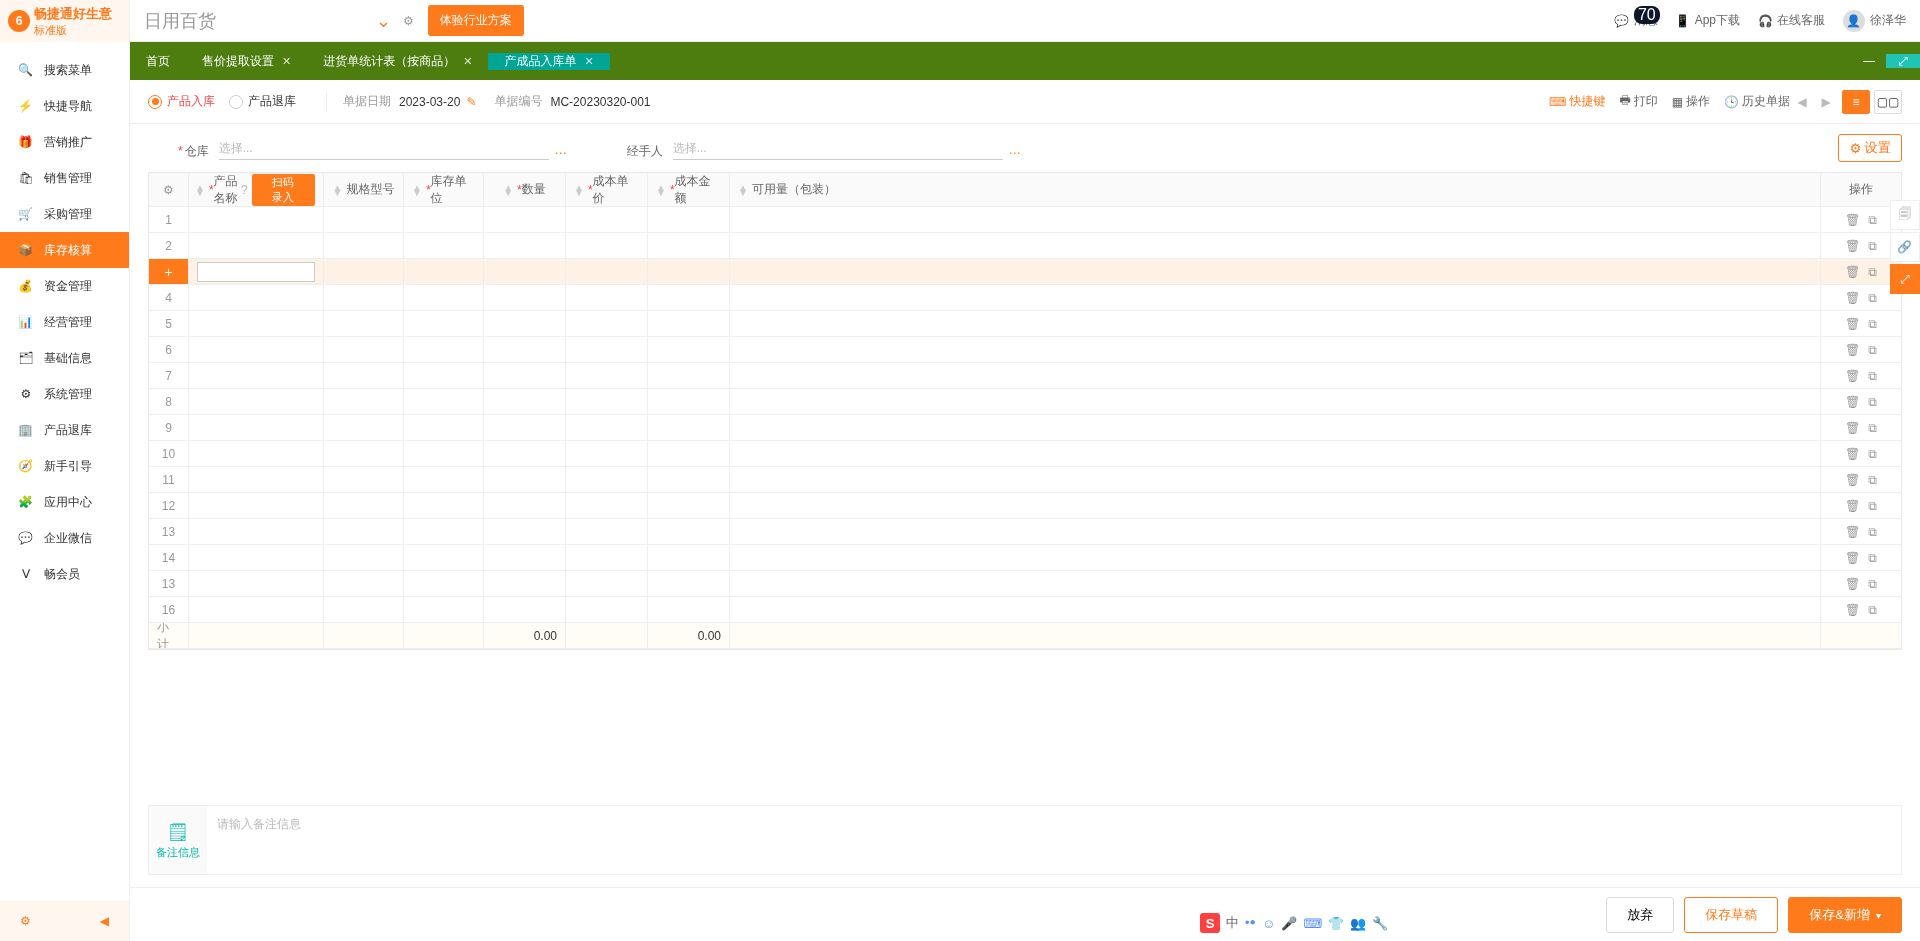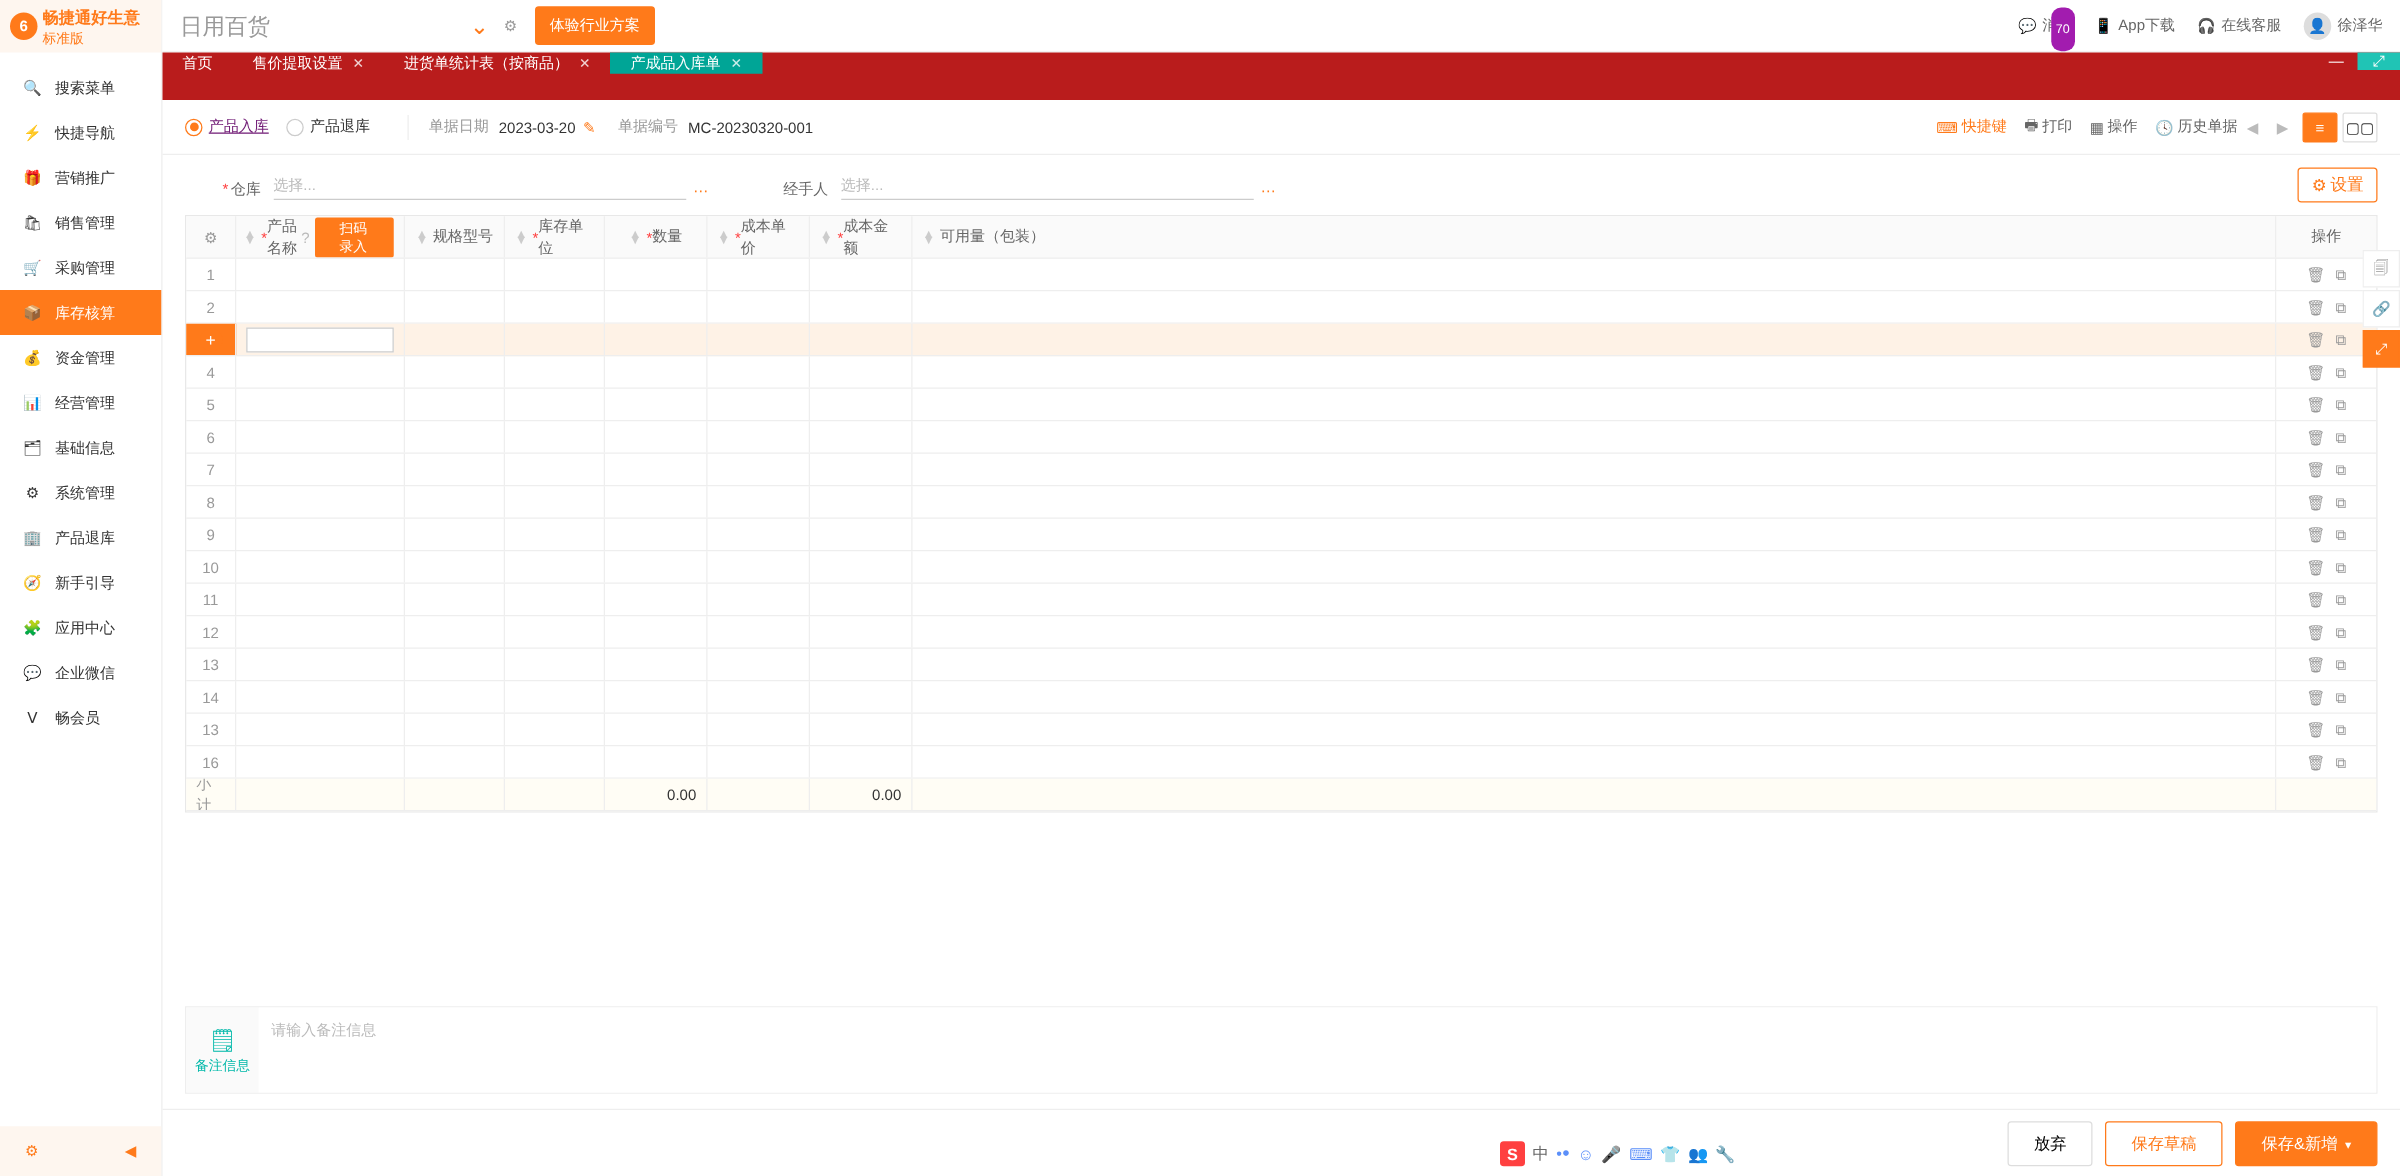--- a/index.html
+++ b/index.html
@@ -22,39 +22,39 @@
 .main { flex: 1; display: flex; flex-direction: column; }
 
 
 .top-header { height: 42px; display: flex; align-items: center; padding: 0 14px; background: #fff; border-bottom: 1px solid #eee; }
 .shop-select { display: flex; align-items: center; color: #999; font-size: 18px; }
 .shop-chevron { margin-left: 160px; color: #ff7a1a; }
 .gear-top { margin-left: 12px; color: #999; }
 .trial-btn { margin-left: 14px; background: #ff7a1a; color: #fff; border: none; border-radius: 3px; padding: 7px 12px; font-size: 12px; cursor: pointer; }
 .top-spacer { flex: 1; }
 .top-link { display: flex; align-items: center; margin-left: 18px; color: #666; cursor: pointer; position: relative; }
-.badge { position: absolute; top: -6px; right: -2px; background: #a21caf; color: #fff; border-radius: 8px; font-size: 10px; padding: 12px 4px; }
+.badge { position: absolute; top: -6px; right: -2px; background: #0f172a; color: #fff; border-radius: 8px; font-size: 16px; padding: 0 4px; }
 .avatar { width: 22px; height: 22px; border-radius: 50%; background: #ddd; margin-right: 5px; display: flex; align-items: center; justify-content: center; color: #fff; }
 
 
-.tabs { height: 38px; background: #b91c1c; display: flex; align-items: flex-start; color: #fff; }
+.tabs { height: 38px; background: #4d7c0f; display: flex; align-items: center; color: #fff; }
 .tab { display: flex; align-items: center; padding: 0 16px; cursor: pointer; position: relative; }
 .tab.active { background: #00a596; }
 .tab-close { margin-left: 8px; font-size: 11px; opacity: .8; cursor: pointer; }
 .tabs-spacer { flex: 1; }
 .tab-action { width: 34px; display: flex; align-items: center; justify-content: center; cursor: pointer; }
 .tab-action.lighter { background: #20c4b5; }
 
 
 .toolbar { height: 44px; display: flex; align-items: center; padding: 0 18px; border-bottom: 1px solid #eee; }
 .radio { display: flex; align-items: center; margin-right: 14px; cursor: pointer; }
 .radio-dot { width: 14px; height: 14px; border-radius: 50%; border: 1px solid #ccc; margin-right: 5px; display: flex; align-items: center; justify-content: center; }
 .radio.checked .radio-dot { border-color: #ff7a1a; }
 .radio.checked .radio-dot::after { content: ""; width: 7px; height: 7px; border-radius: 50%; background: #ff7a1a; }
-.radio.checked { color: #701a75; text-decoration: underline; }
+.radio.checked { color: #ef4444; }
 .pipe { width: 1px; height: 20px; background: #eee; margin: 0 16px; }
 .tb-label { color: #999; margin-right: 8px; }
 .tb-value { color: #333; margin-right: 6px; }
 .edit-ic { color: #ff7a1a; cursor: pointer; }
 .tool-link { display: flex; align-items: center; margin-left: 14px; color: #666; cursor: pointer; }
 .tool-link .ic { margin-right: 3px; }
 .tool-link.orange { color: #ff7a1a; }
 .nav-arrow { width: 24px; text-align: center; color: #bbb; cursor: pointer; }
 .view-btn { width: 28px; height: 24px; border: 1px solid #ddd; display: flex; align-items: center; justify-content: center; cursor: pointer; border-radius: 2px; margin-left: 4px; }
 .view-btn.active { background: #ff7a1a; border-color: #ff7a1a; color: #fff; }

